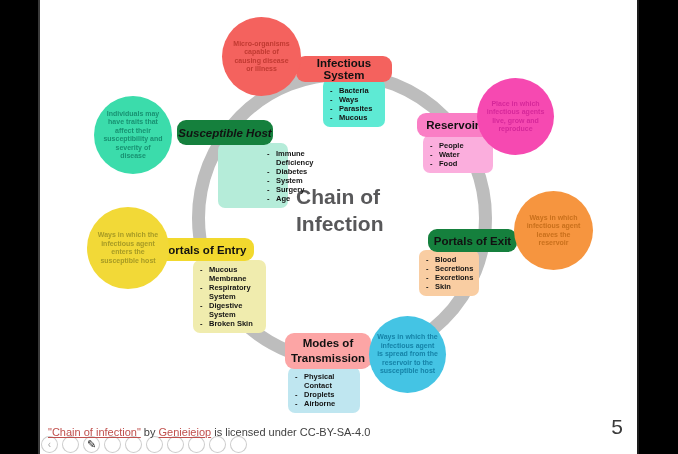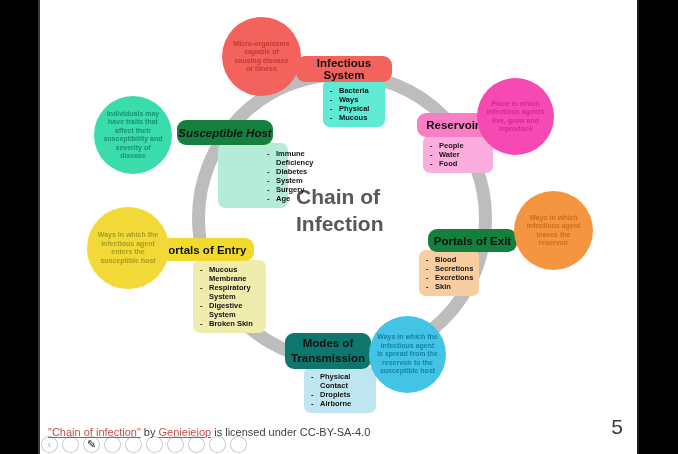--- a/index.html
+++ b/index.html
@@ -47,21 +47,21 @@
   .ia-label{left:256px;top:56px;width:96px;height:26px;}
   .ia-list{left:283px;top:79px;width:62px;padding-top:7px;}
   .re-bubble{left:437px;top:78px;width:77px;height:77px;}
   .re-label{left:377px;top:113px;width:78px;height:24px;}
   .re-list{left:383px;top:135px;width:70px;padding-top:6px;}
   .pe-bubble{left:474px;top:191px;width:79px;height:79px;}
   .pe-label{left:388px;top:229px;width:89px;height:23px;}
   .pe-list{left:379px;top:250px;width:60px;}
   .mt-bubble{left:329px;top:316px;width:77px;height:77px;}
   .mt-label{left:245px;top:333px;width:86px;height:36px;line-height:15px;}
-  .mt-list{left:264px;top:367px;width:72px;}
+  .mt-list{left:248px;top:367px;width:72px;}
   .en-bubble{left:47px;top:207px;width:82px;height:82px;}
   .en-label{left:113px;top:238px;width:101px;height:23px;}
   .en-list{left:153px;top:260px;width:73px;}
   .sh-bubble{left:54px;top:96px;width:78px;height:78px;}
   .sh-label{left:137px;top:120px;width:96px;height:25px;}
   .sh-list{left:178px;top:143px;width:70px;padding-top:6px;}
   
   .title{
     position:absolute;left:256px;top:183px;width:110px;z-index:1;
     font-size:21px;line-height:27px;font-weight:bold;color:#58585a;
@@ -94,21 +94,21 @@
 
   <div class="ring"></div>
 
   <div class="title">Chain of Infection</div>
 
   <div>
     <div class="listbox ia-list" style="background: #5eead4;">
       <ul>
         <li>Bacteria</li>
         <li>Ways</li>
-        <li>Physical</li>
+        <li>Parasites</li>
         <li>Mucous</li>
       </ul>
     </div>
     <div class="nlabel ia-label" style="background: rgb(244, 98, 94);">Infectious System</div>
     <div class="bubble ia-bubble" style="background: rgb(244, 98, 94); color: rgb(193, 58, 50);">Micro-organisms capable of causing disease or illness</div>
   </div>
 
   <div>
     <div class="listbox re-list" style="background: rgb(251, 174, 221);">
       <ul>
@@ -135,21 +135,21 @@
   </div>
 
   <div>
     <div class="listbox mt-list" style="background: rgb(191, 230, 240);">
       <ul>
         <li>Physical Contact</li>
         <li>Droplets</li>
         <li>Airborne</li>
       </ul>
     </div>
-    <div class="nlabel mt-label" style="background: #0f766e;">Modes of Transmission</div>
+    <div class="nlabel mt-label" style="background: #fca5a5;">Modes of Transmission</div>
     <div class="bubble mt-bubble" style="background: rgb(68, 196, 228); color: rgb(21, 131, 168);">Ways in which the infectious agent is spread from the reservoir to the susceptible host</div>
   </div>
 
   <div>
     <div class="listbox en-list" style="background: rgb(240, 236, 174);">
       <ul>
         <li>Mucous Membrane</li>
         <li>Respiratory System</li>
         <li>Digestive System</li>
         <li>Broken Skin</li>

